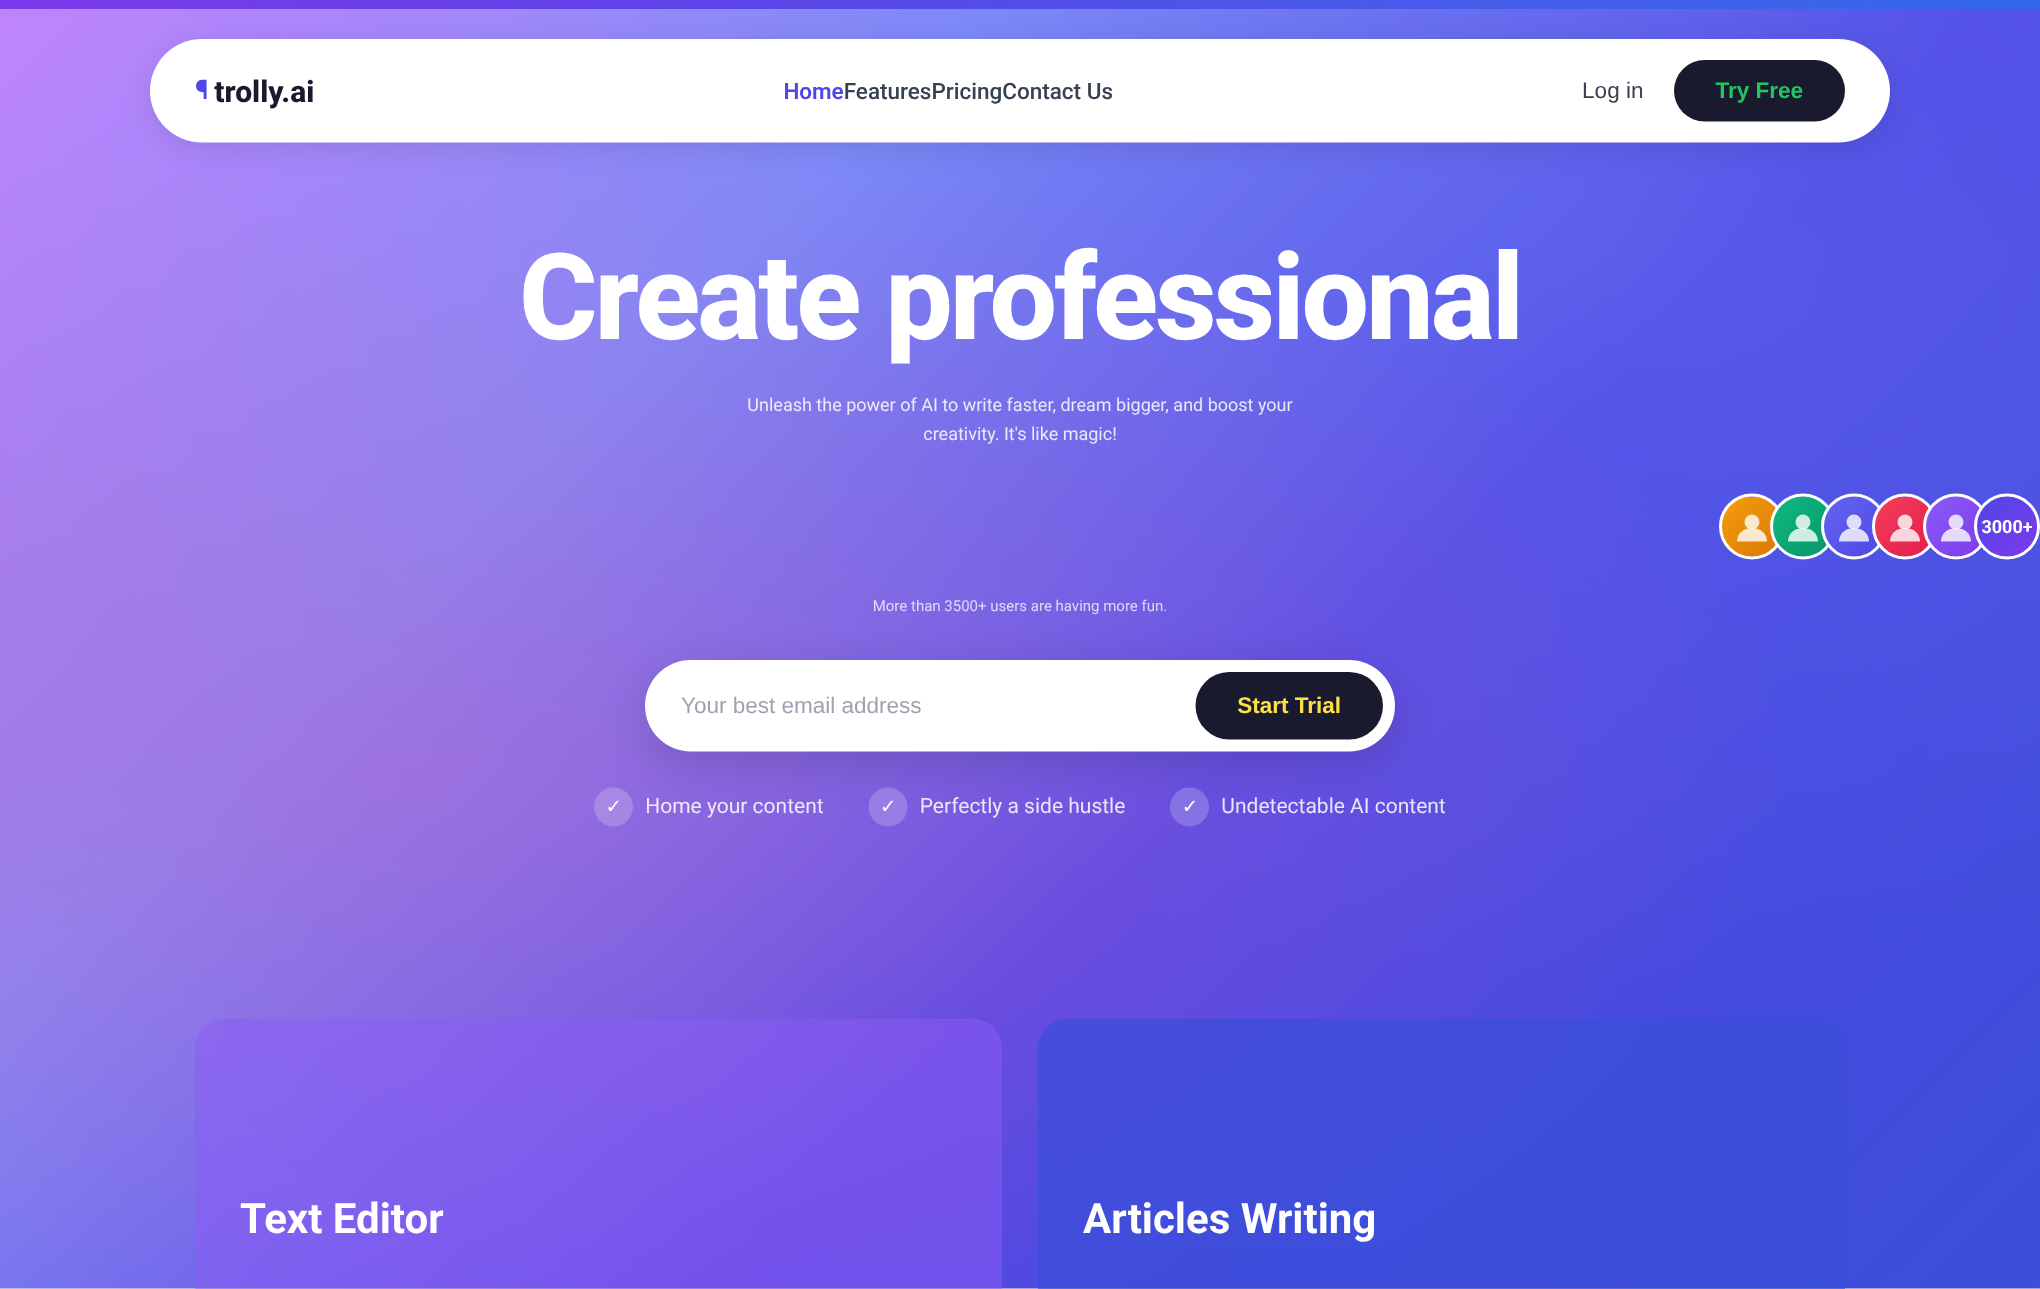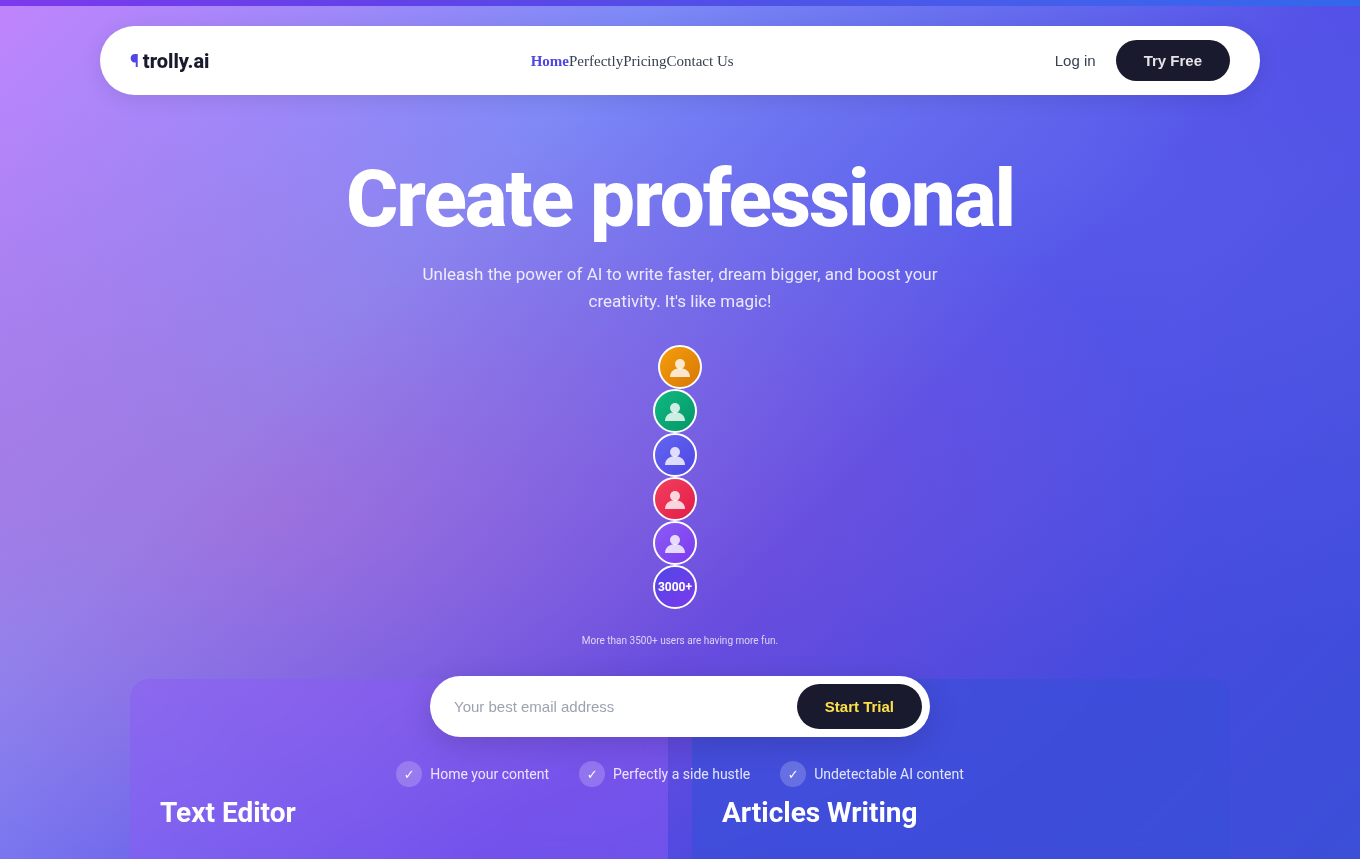--- a/index.html
+++ b/index.html
@@ -57,21 +57,20 @@
 
     .logo-icon {
       font-size: 18px;
       color: #4f46e5;
     }
 
     .nav-links {
       display: flex;
       align-items: flex-end;
       list-style: none;
-      font-family: Liberation Serif, serif;
     }
 
     .nav-links a {
       text-decoration: none;
       font-size: 15px;
       font-weight: 500;
       color: #374151;
     }
 
     .nav-links a.active {
@@ -89,21 +88,21 @@
       font-size: 15px;
       font-weight: 500;
       color: #374151;
       cursor: pointer;
       background: none;
       border: none;
     }
 
     .try-free-btn {
       background: #1a1a2e;
-      color: #e5e5e5;
+      color: #22c55e;
       border: none;
       border-radius: 50px;
       padding: 12px 28px;
       font-size: 15px;
       font-weight: 600;
       cursor: pointer;
     }
 
     
     .hero {
@@ -120,33 +119,32 @@
       line-height: 1.1;
       letter-spacing: -2px;
     }
 
     .hero-title .line2 {
       color: white;
     }
 
     .hero-subtitle {
       margin-top: 18px;
-      font-size: 17px;
+      font-size: 12px;
       color: rgba(255,255,255,0.85);
       line-height: 1.6;
     }
 
     
     .avatars-row {
       display: flex;
       align-items: center;
       justify-content: flex-end;
       margin-top: 30px;
       gap: 0;
-      flex-direction: column;
     }
 
     .avatar-circle {
       width: 44px;
       height: 44px;
       border-radius: 50%;
       border: 2px solid white;
       margin-left: -10px;
       background: linear-gradient(135deg, #a78bfa, #7c3aed);
       display: flex;
@@ -293,21 +291,21 @@
 <div class="top-bar"></div>
 
 <nav class="navbar">
   <a class="logo" href="#">
     <span class="logo-icon">¶</span>
     <span>trolly.ai</span>
   </a>
 
   <ul class="nav-links">
     <li><a class="active" href="#">Home</a></li>
-    <li><a href="#">Perfectly</a></li>
+    <li><a href="#">Features</a></li>
     <li><a href="#">Pricing</a></li>
     <li><a href="#">Contact Us</a></li>
   </ul>
 
   <div class="nav-actions">
     <button class="login-btn">Log in</button>
     <button class="try-free-btn">Try Free</button>
   </div>
 </nav>
 

